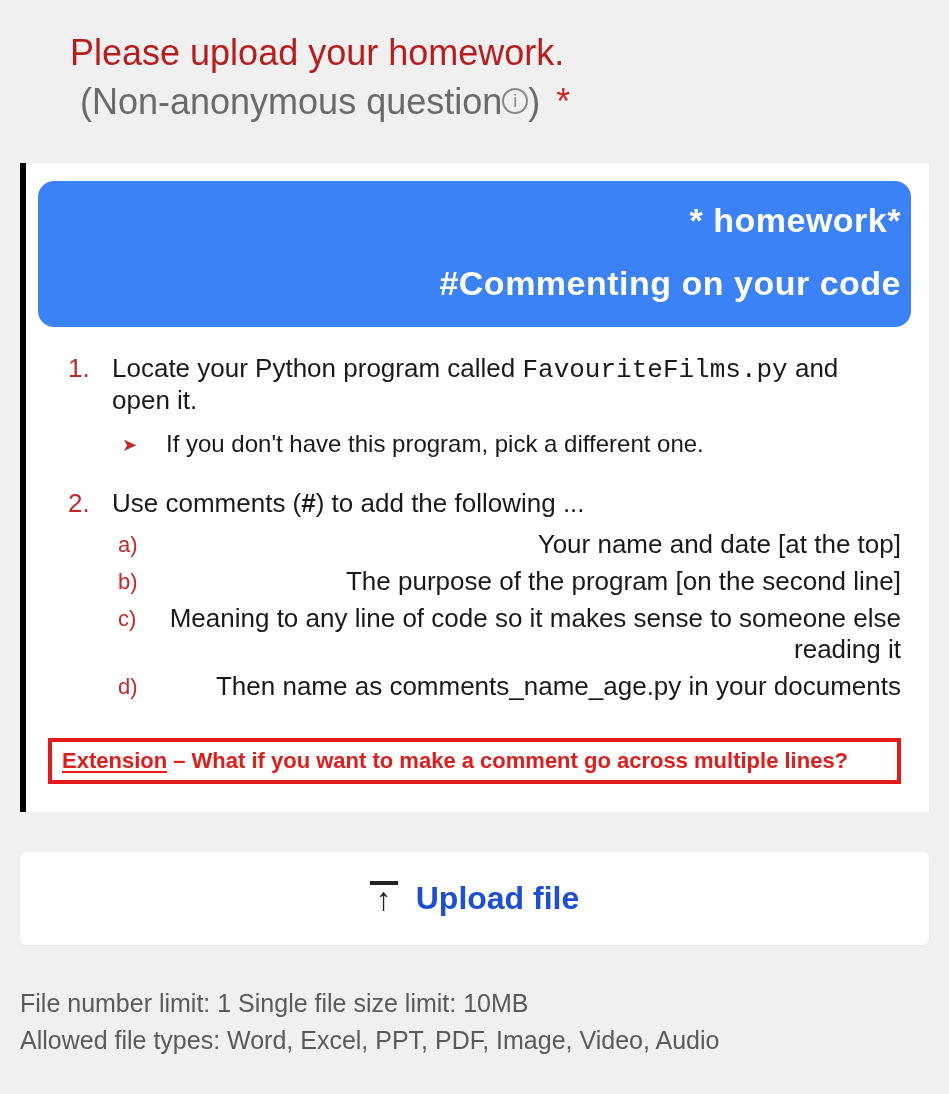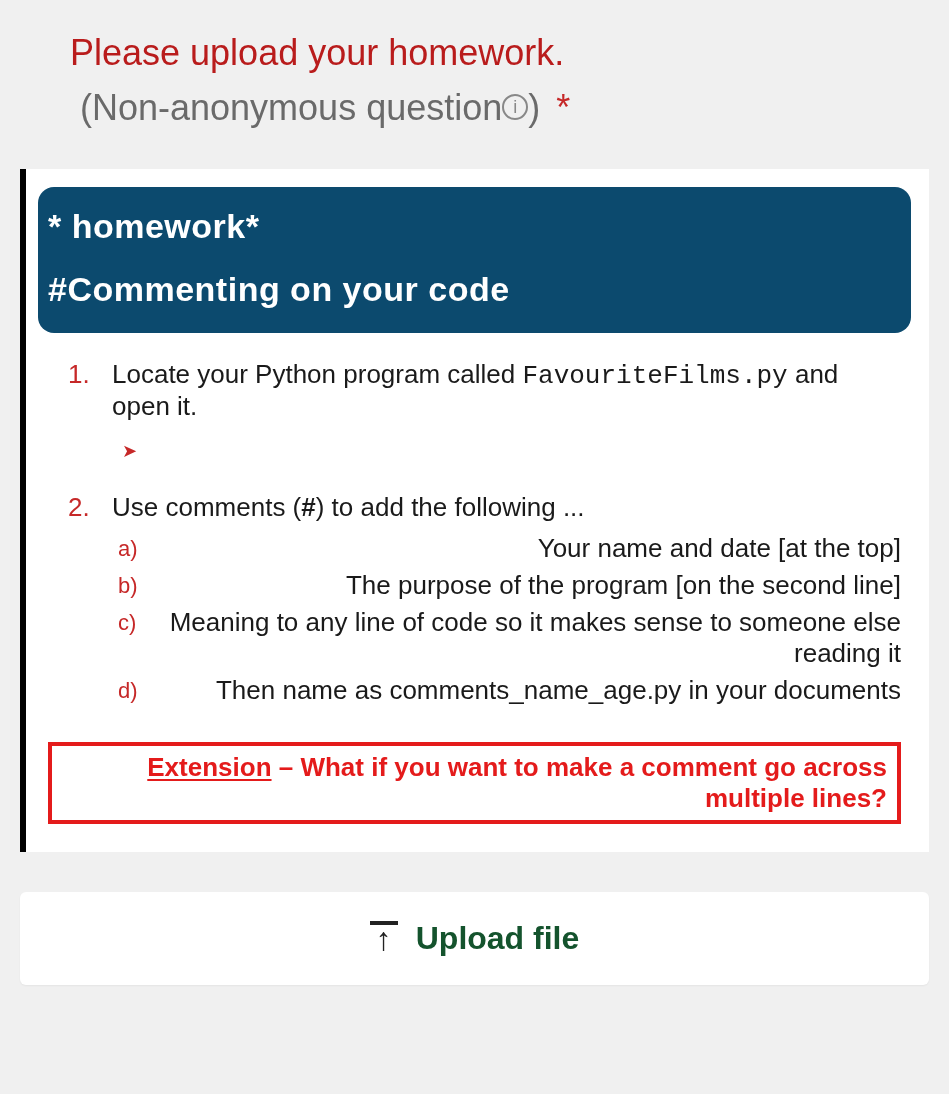--- a/index.html
+++ b/index.html
@@ -15,21 +15,21 @@
     .question-title {
       font-size: 36px;
       color: #b91c1c;
       font-weight: 400;
       line-height: 1.3;
     }
     .question-subtitle {
       font-size: 36px;
       color: #6a6a6a;
       font-weight: 400;
-      margin-top: 10px;
+      margin-top: 4px;
       padding-left: 10px;
     }
     .info-icon {
       display: inline-block;
       width: 26px;
       height: 26px;
       border: 2px solid #888;
       border-radius: 50%;
       text-align: center;
       font-size: 18px;
@@ -44,24 +44,24 @@
       font-size: 36px;
       margin-left: 6px;
     }
     .homework-card {
       background: #fff;
       border-left: 6px solid #000;
       padding: 18px 18px 18px 12px;
       margin: 10px 0 40px 0;
     }
     .orange-banner {
-      background: #0c4a6e;
+      background: #3b82f6;
       border-radius: 16px;
       color: #fff;
-      text-align: left;
+      text-align: right;
       padding: 20px 10px 24px 10px;
       font-family: Verdana, Geneva, sans-serif;
       font-weight: 700;
     }
     .orange-banner .banner-line1 {
       font-size: 34px;
       letter-spacing: 0.5px;
     }
     .orange-banner .banner-line2 {
       font-size: 34px;
@@ -129,24 +129,23 @@
     .alpha-list .alpha-body {
       flex: 1;
       text-align: right;
     }
     .italic {
     }
     .extension-box {
       border: 4px solid #e41b1b;
       padding: 6px 10px;
       margin-top: 10px;
-      font-size: 26px;
+      font-size: 22px;
       font-weight: 700;
       color: #e41b1b;
-      text-align: right;
     }
     .extension-label {
       text-decoration: underline;
       text-underline-offset: 3px;
     }
     .upload-btn {
       background: #fff;
       border-radius: 6px;
       width: 100%;
       text-align: center;
@@ -170,21 +169,21 @@
     }
     .upload-icon .arrow {
       font-size: 32px;
       line-height: 32px;
       color: #222;
       margin-top: -2px;
     }
     .upload-label {
       font-size: 32px;
       font-weight: 700;
-      color: #14532d;
+      color: #1d4ed8;
     }
     .file-limits {
       margin-top: 40px;
       font-size: 25px;
       color: #5a5a5a;
       line-height: 1.5;
     }
   </style>
 </head>
 <body>
@@ -204,20 +203,21 @@
   </div>
 
   <div class="instructions">
     <ol class="inst-ol">
       <li>
         <span class="num">1.</span>
         <div class="li-body">
           <span>Locate your Python program called </span><span class="mono">FavouriteFilms.py</span><span> and open it.</span>
           <div class="sub-bullet">
             <span class="chevron">➤</span>
+            <span class="sub-text">If you don't have this program, pick a different one.</span>
           </div>
         </div>
       </li>
 
       <li>
         <span class="num">2.</span>
         <div class="li-body">
           <span>Use comments (</span><b>#</b><span>) to add the following ...</span>
           <ol class="alpha-list">
             <li>
@@ -251,13 +251,15 @@
 
 <div class="upload-btn">
   <span class="upload-icon">
     <span class="bar"></span>
     <span class="arrow">↑</span>
   </span>
   <span class="upload-label">Upload file</span>
 </div>
 
 <div class="file-limits">
+  <div>File number limit: 1   Single file size limit: 10MB</div>
+  <div>Allowed file types: Word, Excel, PPT, PDF, Image, Video, Audio</div>
 </div>
 
 </body></html>

